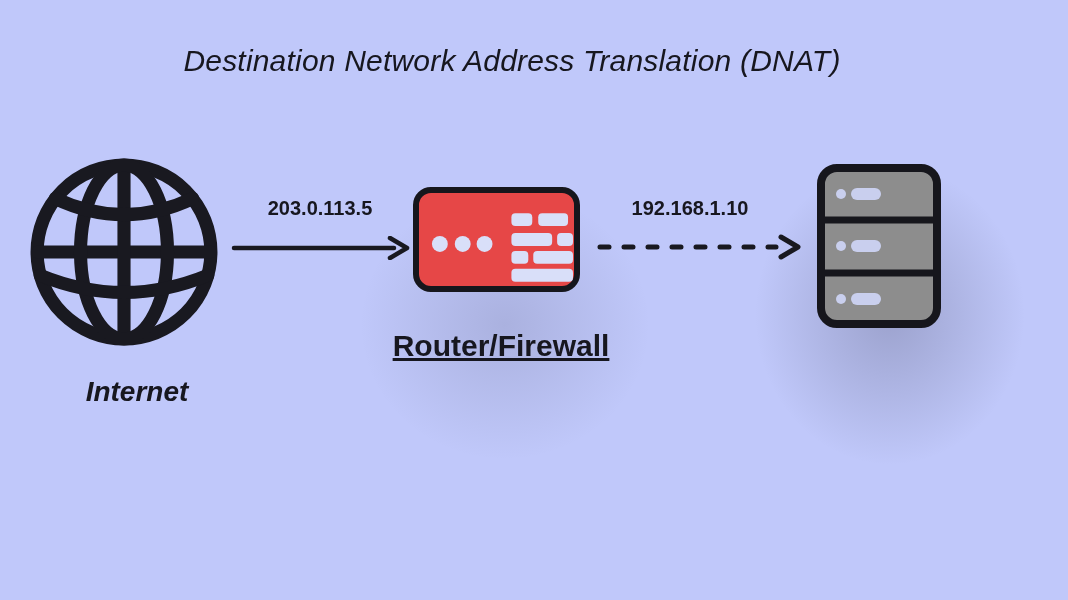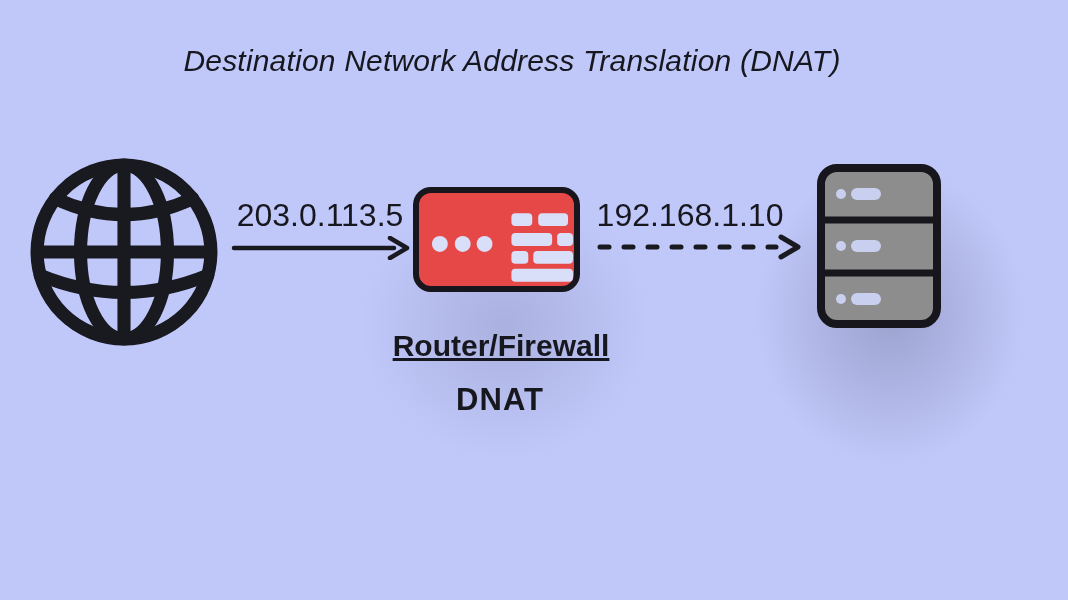--- a/index.html
+++ b/index.html
@@ -39,22 +39,22 @@
     white-space: nowrap;
   }
   .label-internet { left: 137px; top: 376px; font-size: 28px; font-style: italic; }
   .label-router   { left: 501px; top: 329px; font-size: 30px; text-decoration: underline; }
   .label-dnat     { left: 500px; top: 382px; font-size: 31px; letter-spacing: 1px; }
   .label-server   { left: 884px; top: 352px; font-size: 30px; line-height: 42px; }
 
   .ip-label {
     position: absolute;
     transform: translateX(-50%);
-    font-size: 32px;
-    font-weight: 400;
+    font-size: 20px;
+    font-weight: 700;
     white-space: nowrap;
   }
   .ip-1 { left: 320px; top: 197px; }
   .ip-2 { left: 690px; top: 197px; }
 
   .globe { position: absolute; left: 28px; top: 156px; }
 
   .router-box {
     position: absolute;
     left: 413px; top: 187px;
@@ -84,20 +84,21 @@
   <div class="globe">
     <svg width="192" height="192" viewBox="0 0 190 190" fill="none" stroke="#191920" stroke-width="13" stroke-linecap="round">
       <circle cx="95" cy="95" r="86"></circle>
       <line x1="10" y1="95" x2="180" y2="95"></line>
       <line x1="95" y1="10" x2="95" y2="180"></line>
       <ellipse cx="95" cy="95" rx="43" ry="86"></ellipse>
       <path d="M27 42 Q95 74 163 42"></path>
       <path d="M12 118 Q95 152 178 118"></path>
     </svg>
   </div>
+  <div class="node-label label-internet">Internet</div>
 
   <div class="ip-label ip-1">203.0.113.5</div>
   <div class="arrow arrow-solid">
     <svg width="180" height="24" viewBox="0 0 180 24" fill="none" stroke="#191920" stroke-width="4.5" stroke-linecap="round" stroke-linejoin="round">
       <line x1="3" y1="12" x2="163" y2="12"></line>
       <path d="M159 2 L176 12 L159 22"></path>
     </svg>
   </div>
 
   <div class="router-box">
@@ -110,21 +111,20 @@
         <rect x="120" y="20" width="30" height="13" rx="4"></rect>
         <rect x="93" y="40" width="41" height="13" rx="4"></rect>
         <rect x="139" y="40" width="16" height="13" rx="4"></rect>
         <rect x="93" y="58" width="17" height="13" rx="4"></rect>
         <rect x="115" y="58" width="40" height="13" rx="4"></rect>
         <rect x="93" y="76" width="62" height="13" rx="4"></rect>
       </g>
     </svg>
   </div>
   <div class="node-label label-router">Router/Firewall</div>
-  <div class="node-label label-dnat">DNAT</div>
 
   <div class="ip-label ip-2">192.168.1.10</div>
   <div class="arrow arrow-dashed">
     <svg width="214" height="28" viewBox="0 0 214 28" fill="none" stroke="#191920" stroke-linecap="round" stroke-linejoin="round">
       <line x1="6" y1="14" x2="182" y2="14" stroke-width="5" stroke-dasharray="9 15"></line>
       <path d="M187 4 L204 14 L187 24" stroke-width="5"></path>
     </svg>
   </div>
 
   <div class="server">

